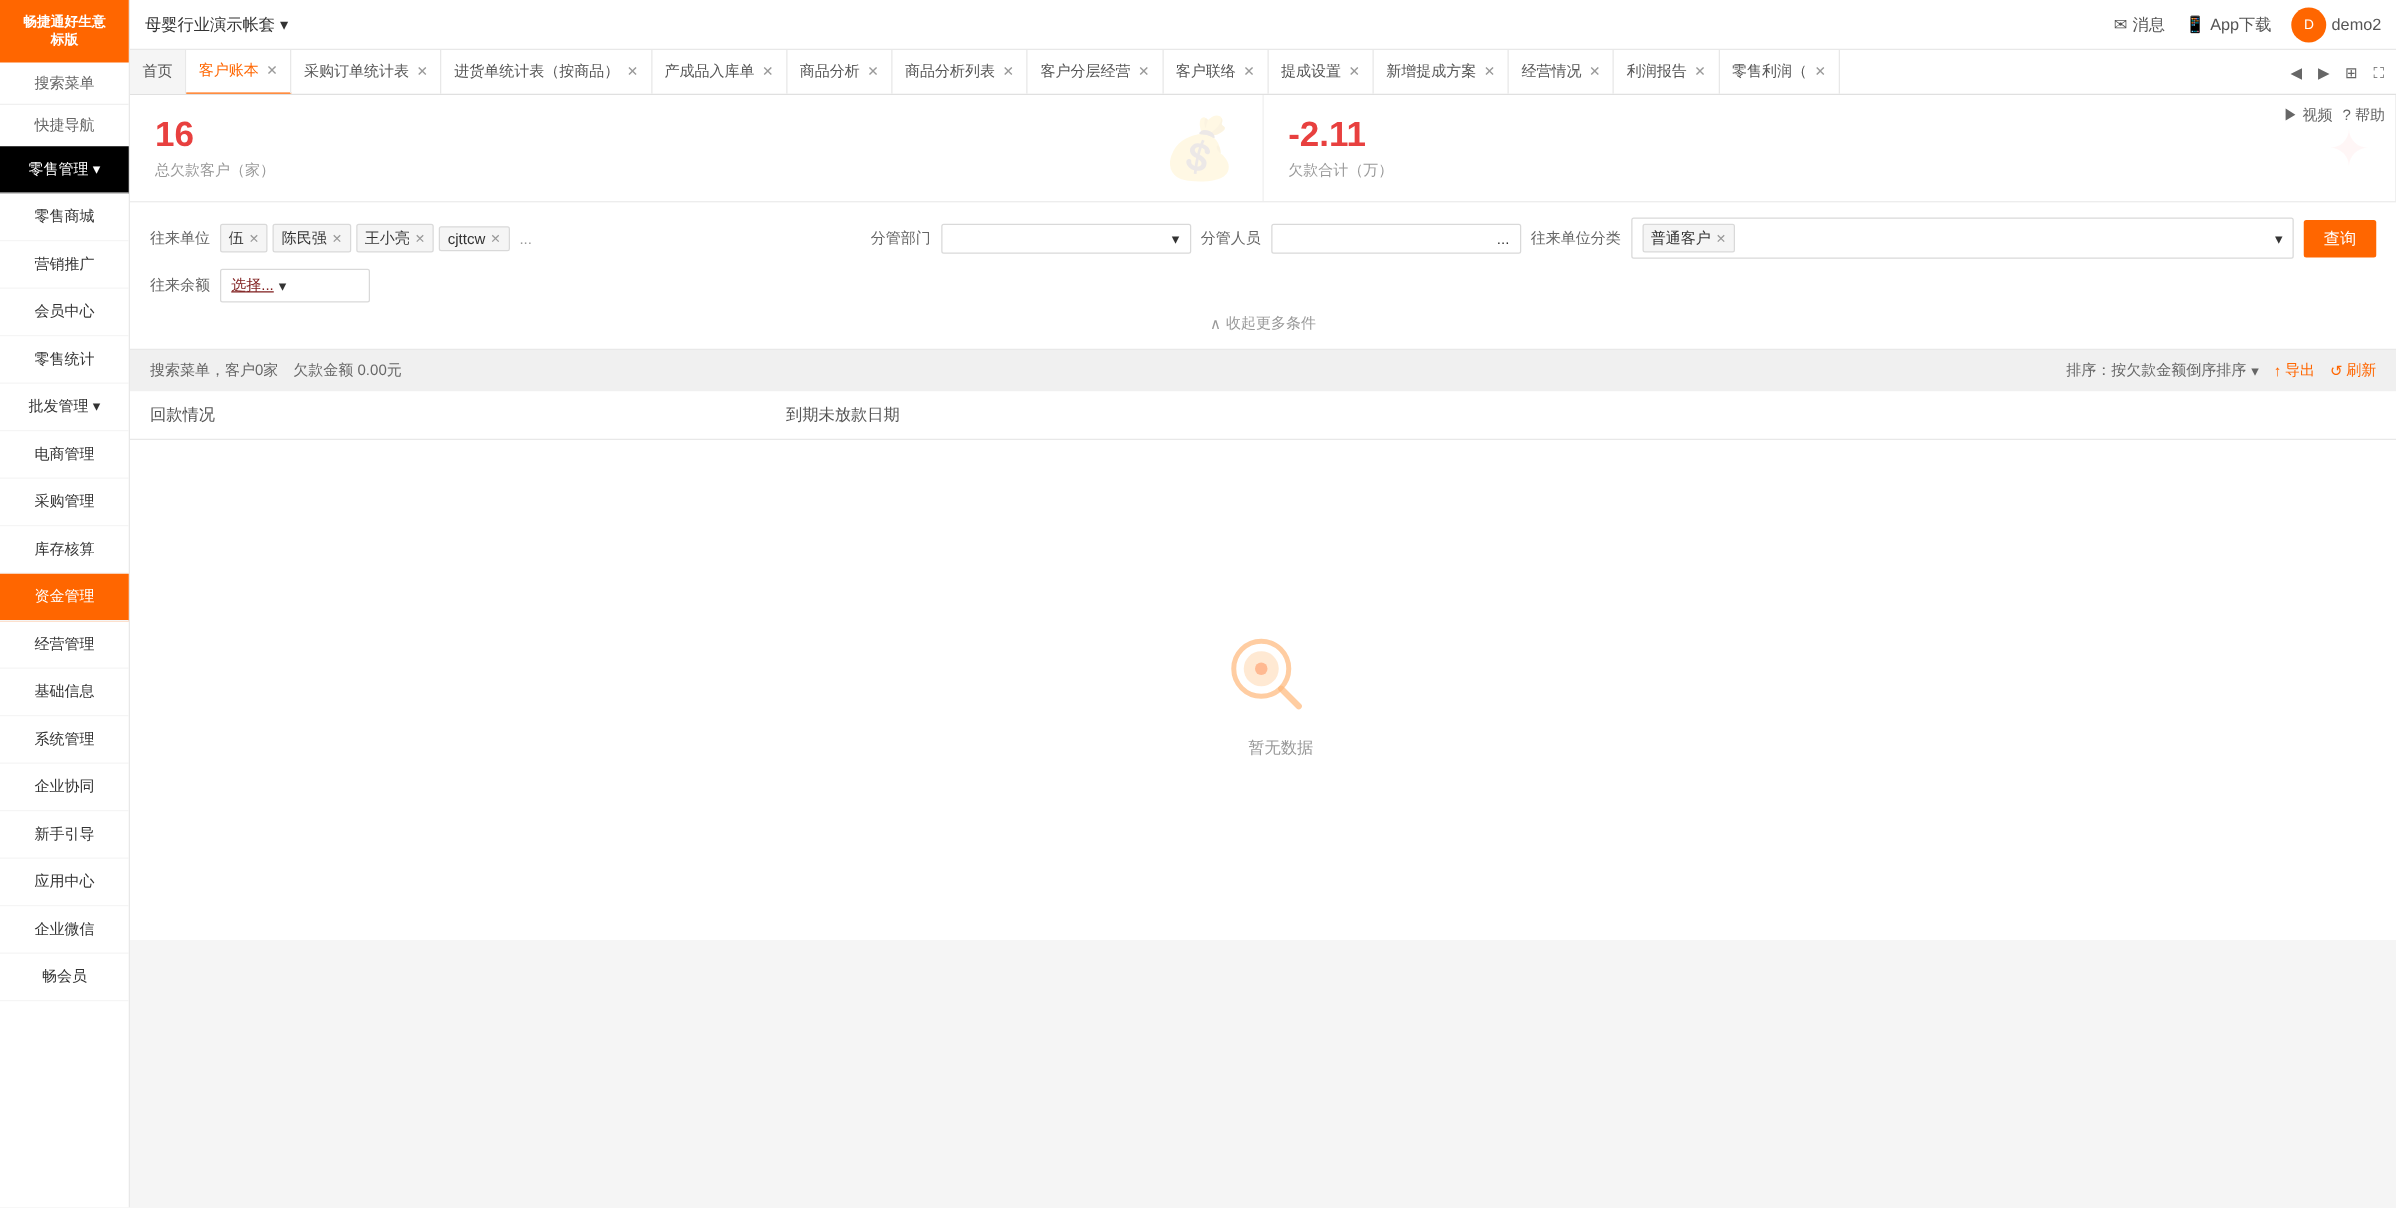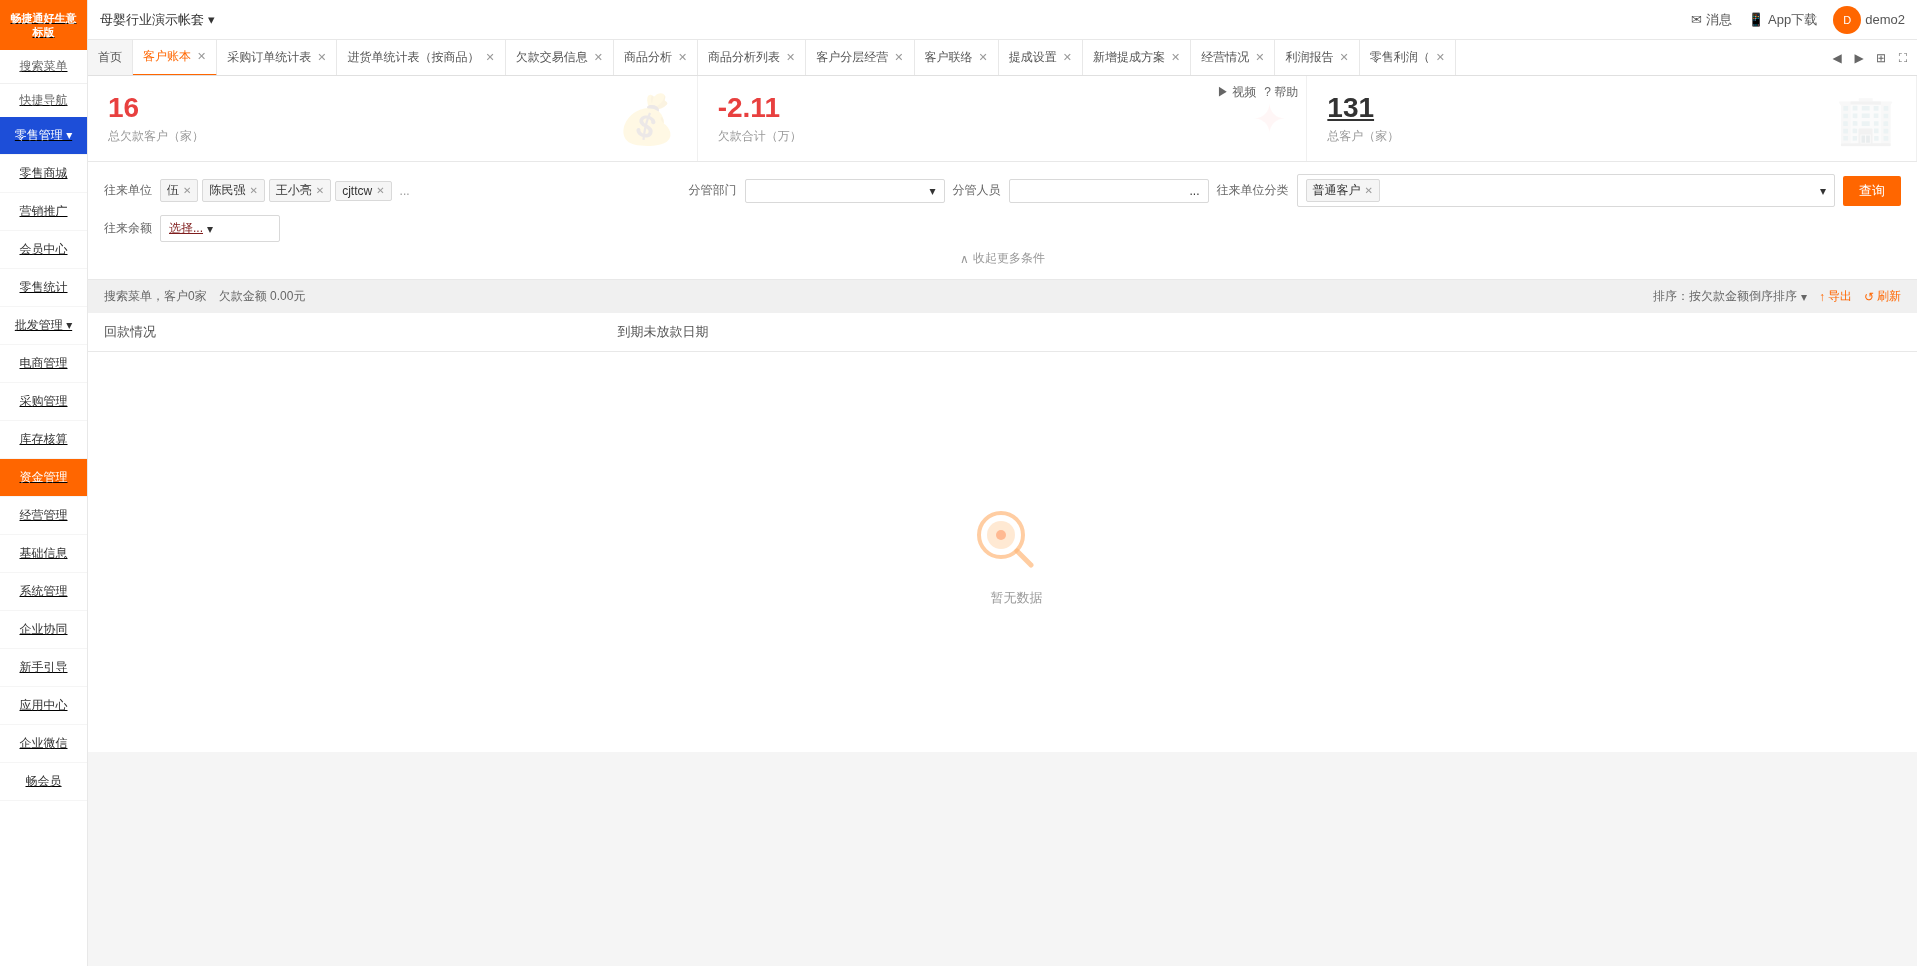--- a/index.html
+++ b/index.html
@@ -1,19 +1,19 @@
 <!DOCTYPE html>
 <html><head>
   <meta charset="utf-8">
   <style>
     * { margin: 0; padding: 0; box-sizing: border-box; }
     body { font-family: "Microsoft YaHei", Arial, sans-serif; font-size: 13px; background: #f5f5f5; display: flex; height: 966px; overflow: hidden; }
 
     
-    .sidebar { width: 88px; background: #fff; border-right: 1px solid #e8e8e8; display: flex; flex-direction: column; flex-shrink: 0; text-decoration: underline; }
+    .sidebar { width: 104px; background: #fff; border-right: 1px solid #e8e8e8; display: flex; flex-direction: column; flex-shrink: 0; }
     .sidebar-logo { background: #ff6600; padding: 10px 6px; display: flex; align-items: center; justify-content: center; flex-direction: column; min-height: 50px; }
     .sidebar-logo-text { color: #fff; font-size: 11px; font-weight: bold; text-align: center; line-height: 1.3; }
     .sidebar-search { padding: 8px 6px; text-align: center; font-size: 12px; color: #666; cursor: pointer; border-bottom: 1px solid #f0f0f0; }
     .sidebar-nav-item { padding: 10px 6px; text-align: center; font-size: 12px; color: #333; cursor: pointer; border-bottom: 1px solid #f5f5f5; }
     .sidebar-nav-item.active { background: #ff6600; color: #fff; }
     .sidebar-fast-nav { padding: 8px 6px; text-align: center; font-size: 12px; color: #666; cursor: pointer; }
 
     
     .main { flex: 1; display: flex; flex-direction: column; overflow: hidden; }
 
@@ -80,21 +80,21 @@
 <div class="sidebar">
   <div class="sidebar-logo">
     <div class="sidebar-logo-text">
       <div>畅捷通好生意</div>
       <div>标版</div>
     </div>
   </div>
   <div class="sidebar-search">搜索菜单</div>
   <div class="sidebar-fast-nav">快捷导航</div>
 
-  <div class="sidebar-nav-item active" style="background:#1d4ed8;color:#fff;">零售管理 ▾</div>
+  <div class="sidebar-nav-item active" style="background:#000000;color:#fff;">零售管理 ▾</div>
   <div class="sidebar-nav-item">零售商城</div>
   <div class="sidebar-nav-item">营销推广</div>
   <div class="sidebar-nav-item">会员中心</div>
   <div class="sidebar-nav-item">零售统计</div>
   <div class="sidebar-nav-item">批发管理 ▾</div>
   <div class="sidebar-nav-item">电商管理</div>
   <div class="sidebar-nav-item">采购管理</div>
   <div class="sidebar-nav-item">库存核算</div>
   <div class="sidebar-nav-item" style="background:#ff6600;color:#fff;">资金管理</div>
   <div class="sidebar-nav-item">经营管理</div>
@@ -140,21 +140,21 @@
     </div>
     <div class="tab-item">
       <span>采购订单统计表</span>
       <span class="tab-close">✕</span>
     </div>
     <div class="tab-item">
       <span>进货单统计表（按商品）</span>
       <span class="tab-close">✕</span>
     </div>
     <div class="tab-item">
-      <span>欠款交易信息</span>
+      <span>产成品入库单</span>
       <span class="tab-close">✕</span>
     </div>
     <div class="tab-item">
       <span>商品分析</span>
       <span class="tab-close">✕</span>
     </div>
     <div class="tab-item">
       <span>商品分析列表</span>
       <span class="tab-close">✕</span>
     </div>
@@ -203,25 +203,20 @@
         <div class="stat-label">总欠款客户（家）</div>
       </div>
       <div class="stat-card">
         <div class="stat-card-icon" style="color:#ffbbbb;font-size:40px;">✦</div>
         <div style="position:absolute;top:8px;right:8px;display:flex;gap:8px;">
           <span style="font-size:12px;color:#666;cursor:pointer;">▶ <span>视频</span></span>
           <span style="font-size:12px;color:#666;cursor:pointer;">? <span>帮助</span></span>
         </div>
         <div class="stat-value red">-2.11</div>
         <div class="stat-label">欠款合计（万）</div>
-      </div>
-      <div class="stat-card">
-        <div class="stat-card-icon" style="color:#99ccff;">🏢</div>
-        <div class="stat-value dark">131</div>
-        <div class="stat-label">总客户（家）</div>
       </div>
     </div>
 
     <div class="filter-area">
       <div class="filter-row">
         <span class="filter-label">往来单位</span>
         <div class="filter-tags">
           <div class="filter-tag">
             <span>伍</span>
             <span class="filter-tag-close">✕</span>

